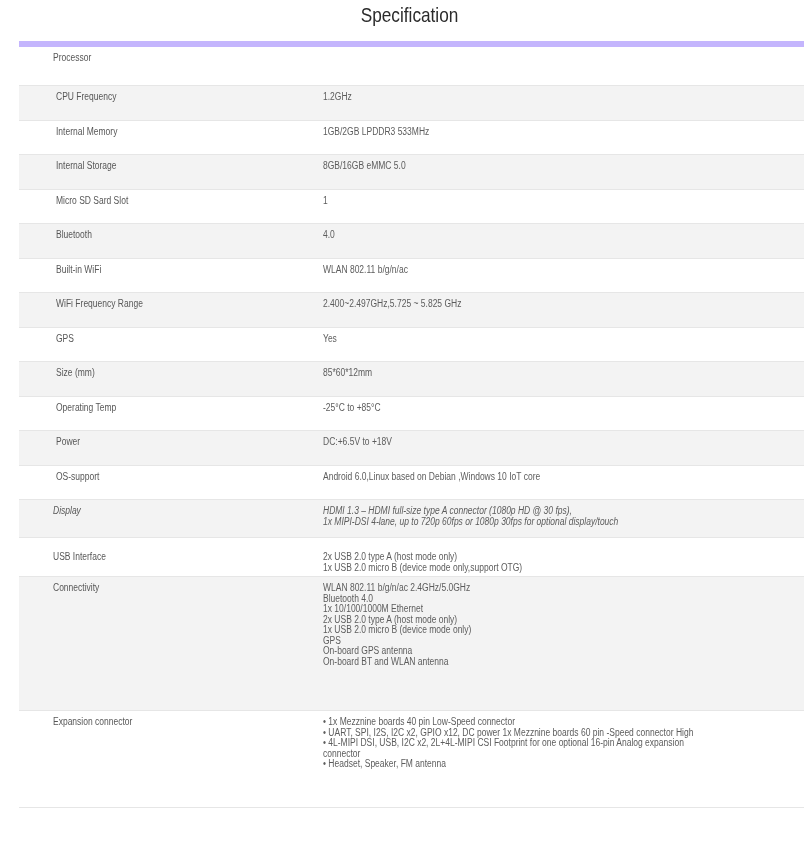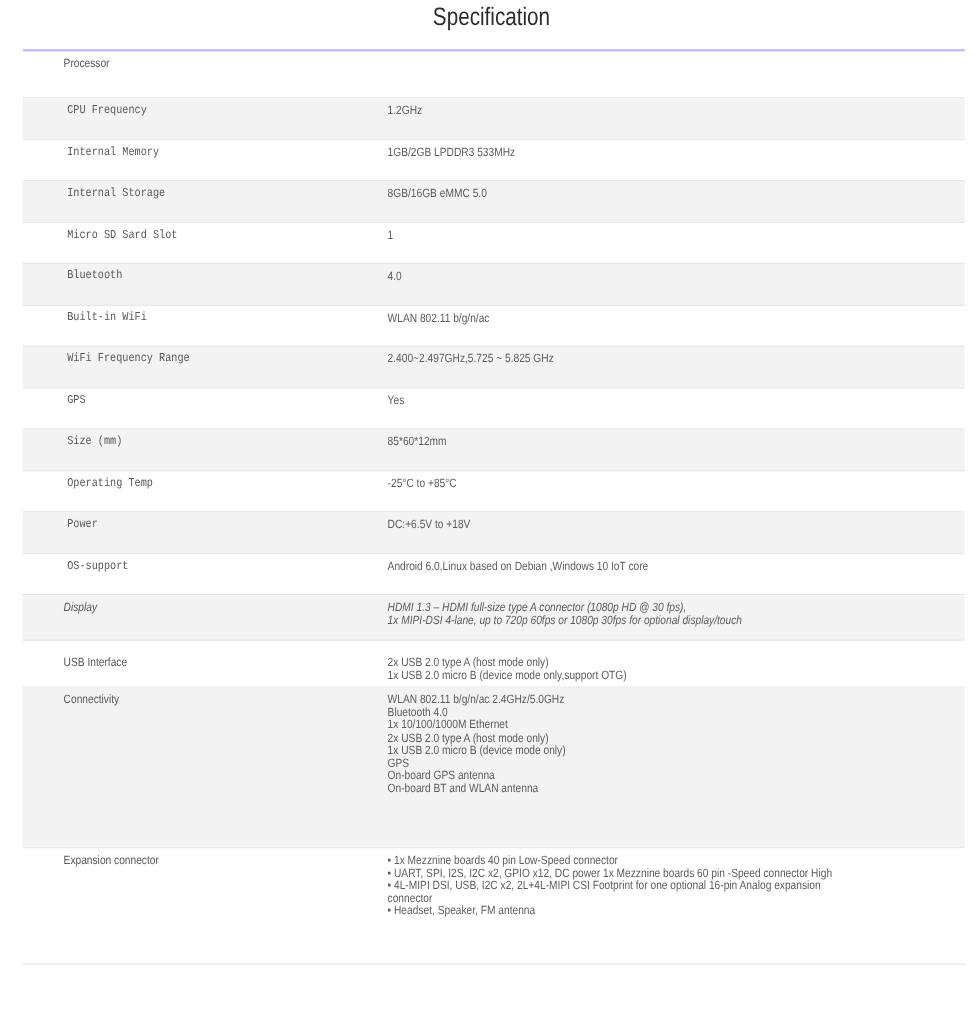--- a/index.html
+++ b/index.html
@@ -12,36 +12,36 @@
       position: absolute; top: 1px; left: 0; width: 820px; height: 30px;
       text-align: center;
     }
     .title {
       display: inline-block; font-size: 21px; line-height: 28px;
       color: #2b2b2b; transform: scaleX(0.82); transform-origin: center top;
       font-weight: normal; margin: 0;
     }
     .spec-table {
       position: absolute; top: 41px; left: 19px; width: 785px;
-      border-top: 2px solid #c4b5fd;
+      border-top: 6px solid #c4b5fd;
     }
     .row {
       position: relative; box-sizing: border-box; height: 34.54px;
       border-bottom: 1px solid #e6e6e6; background: #ffffff;
     }
     .row:nth-child(even) { background: #f3f3f3; }
     .h-proc { height: 39px; }
     .h-disp { height: 38px; font-style: italic; }
     .h-usb  { height: 39px; }
     .h-conn { height: 134px; }
     .h-exp  { height: 97px; text-decoration: underline; }
 
     .label, .value { position: absolute; top: 6px; }
     .label { left: 34px; }
-    .label.indent { left: 37px; font-family: Liberation Mono, monospace; }
+    .label.indent { left: 37px; }
     .value { left: 304px; }
     .h-usb .label, .h-usb .value { top: 14px; }
 
     .txt {
       display: block; white-space: nowrap;
       font-size: 10px; line-height: 10.5px; color: #5c5c5c;
       transform: scaleX(0.85); transform-origin: left top;
     }
     .label .txt { color: #575757; }
   </style>

